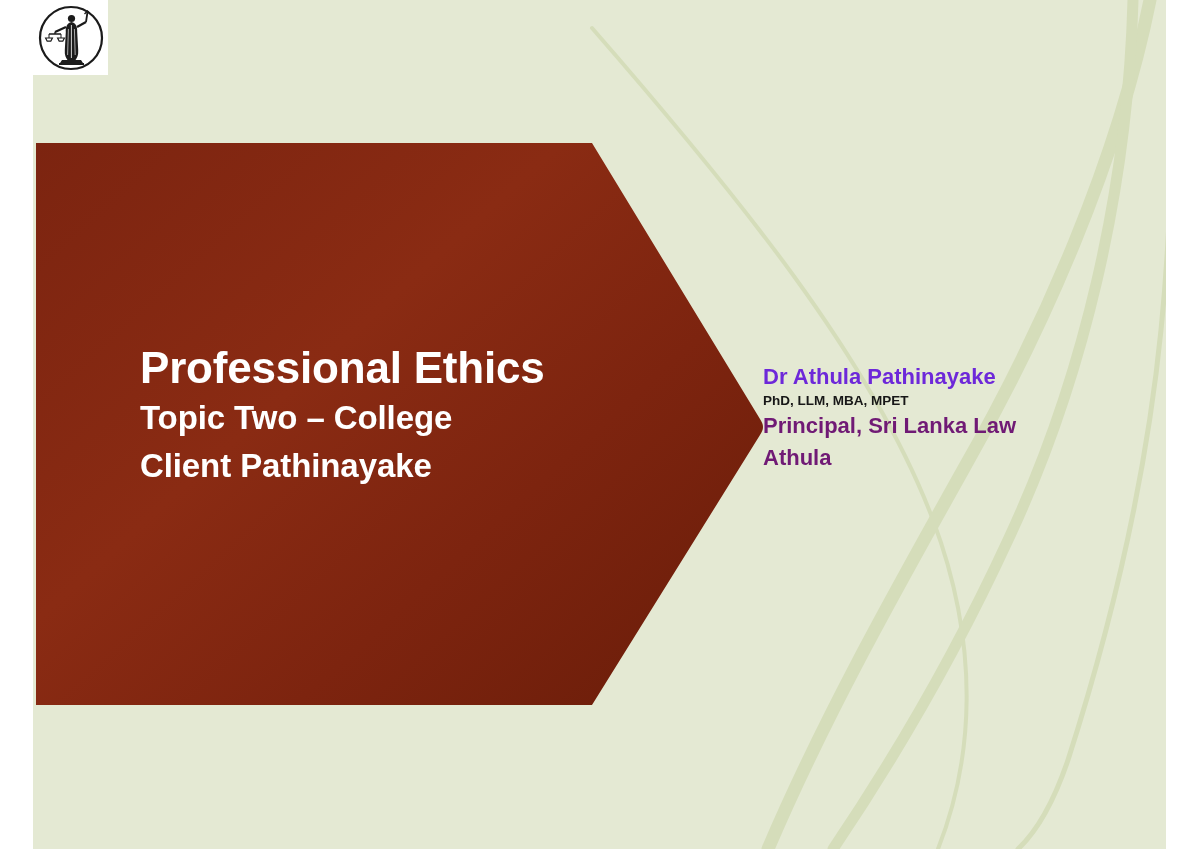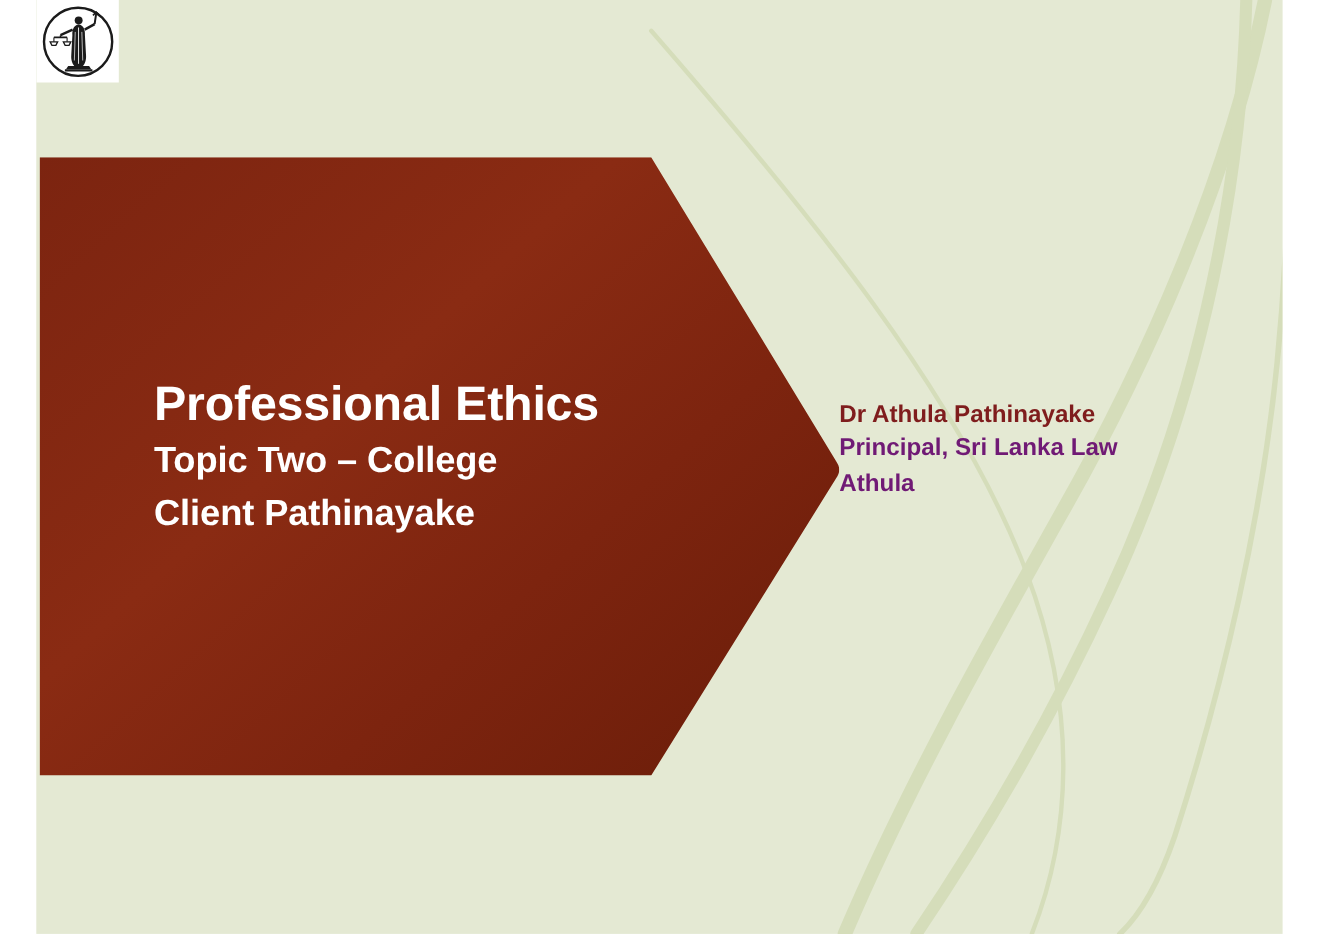--- a/index.html
+++ b/index.html
@@ -70,21 +70,21 @@
     letter-spacing:-0.1px;
     white-space:nowrap;
   }
   
   #author-block {
     position:absolute;
     left:730px; top:363px;
     width:320px;
   }
   #author-name {
-    color:#7f1d1d;
+    color:#6d28d9;
     font-size:22px;
     font-weight:bold;
     line-height:28px;
     white-space:nowrap;
   }
   #author-credentials {
     color:#171717;
     font-size:13.5px;
     font-weight:bold;
     line-height:19px;
@@ -164,18 +164,19 @@
 
       <div id="banner-text">
         <div id="title-main">Professional Ethics</div>
         <div class="title-sub-line">Topic Two – College</div>
         <div class="title-sub-line">Client Pathinayake</div>
       </div>
     </div>
 
     <div id="author-block">
       <div id="author-name">Dr Athula Pathinayake</div>
+      <div id="author-credentials">PhD, LLM, MBA, MPET</div>
       <div class="author-role-line">Principal, Sri Lanka Law</div>
       <div class="author-role-line">Athula</div>
     </div>
 
   </div>
 </div>
 
 </body></html>

